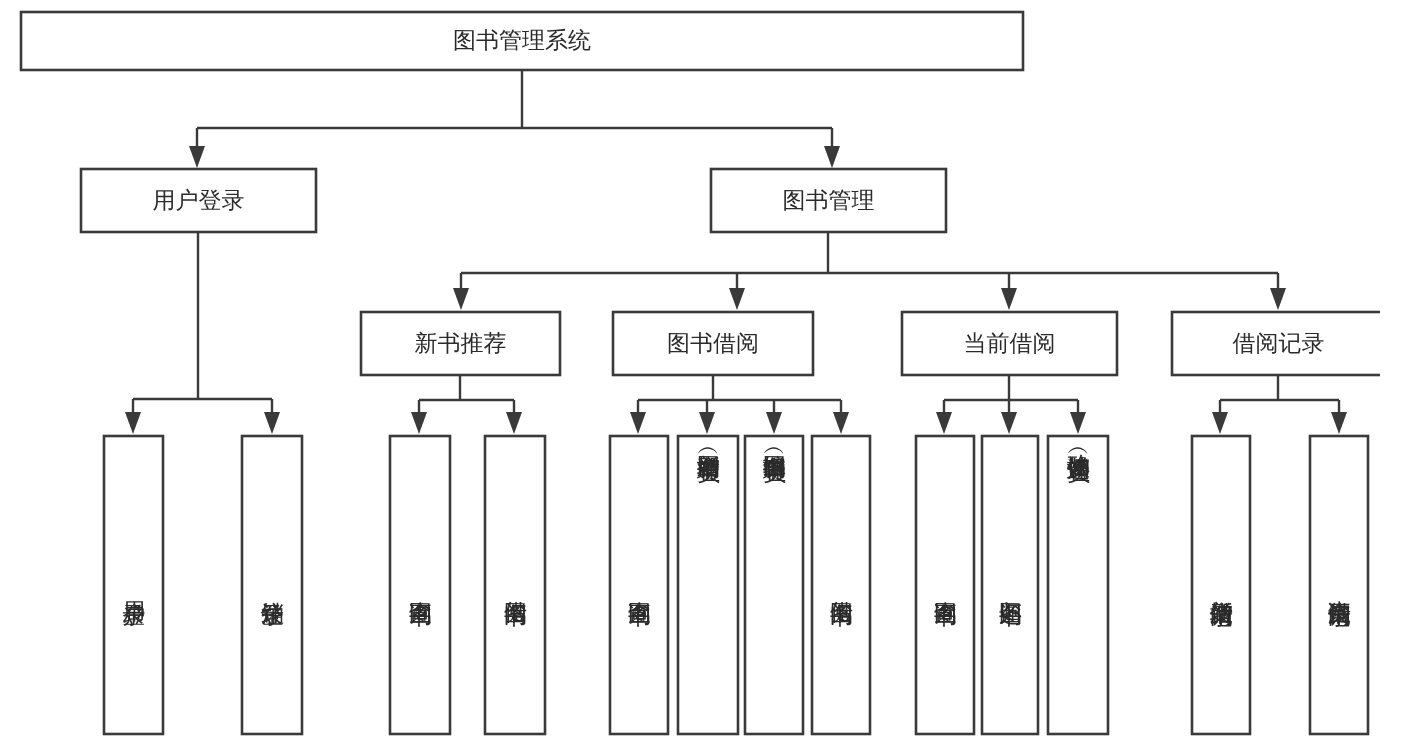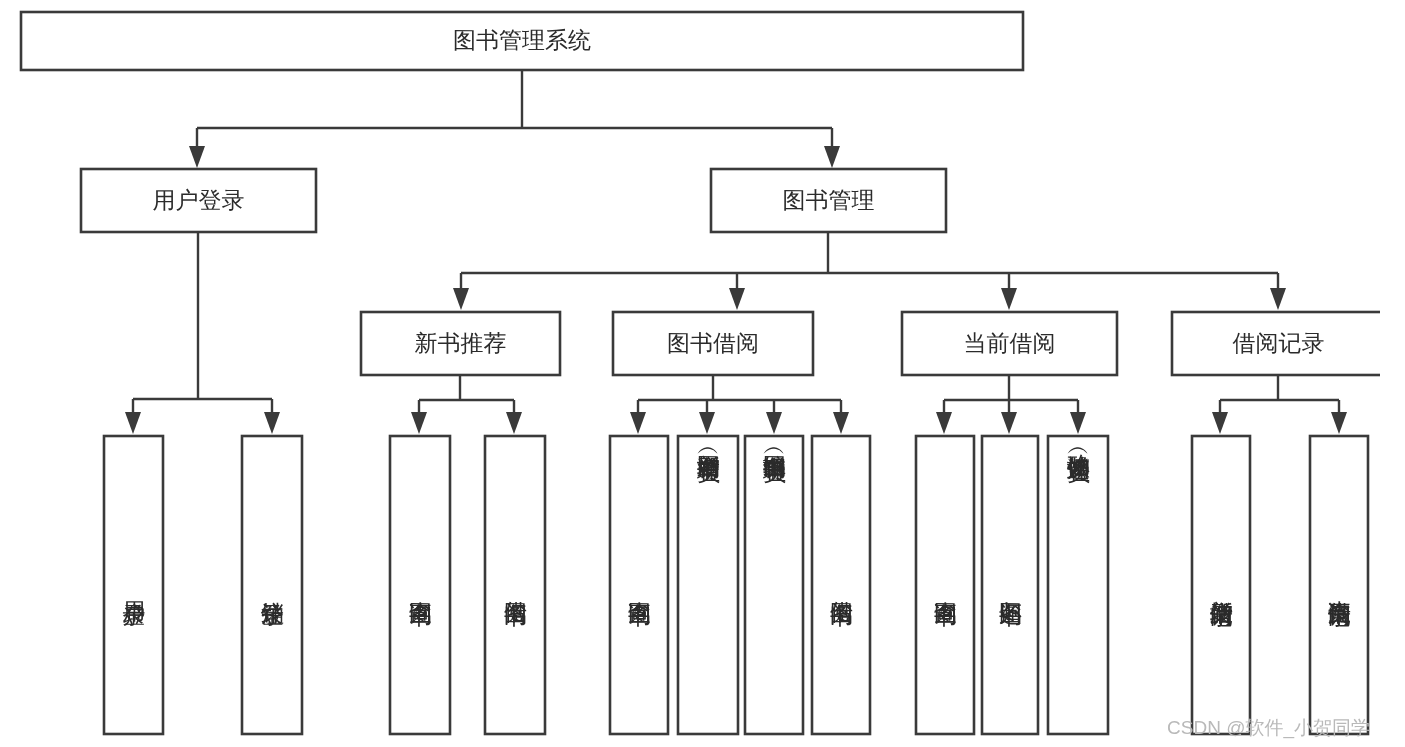--- a/index.html
+++ b/index.html
@@ -192,14 +192,13 @@
       <div class="leaf-label-wrap" style="left: 1048px; top: 436px; width: 60px; height: 298px;">
         <span class="leaf-label-v">确认归还（管理员）</span>
       </div>
       <div class="leaf-label-wrap centered" style="left: 1192px; top: 436px; width: 58px; height: 298px;">
         <span class="leaf-label-v">新增借阅记录</span>
       </div>
       <div class="leaf-label-wrap centered" style="left: 1310px; top: 436px; width: 58px; height: 298px;">
         <span class="leaf-label-v">查询借阅记录</span>
       </div>
     </div>
-  <div class="watermark">CSDN @软件_小贺同学</div>
 </div>
 
 </body></html>

